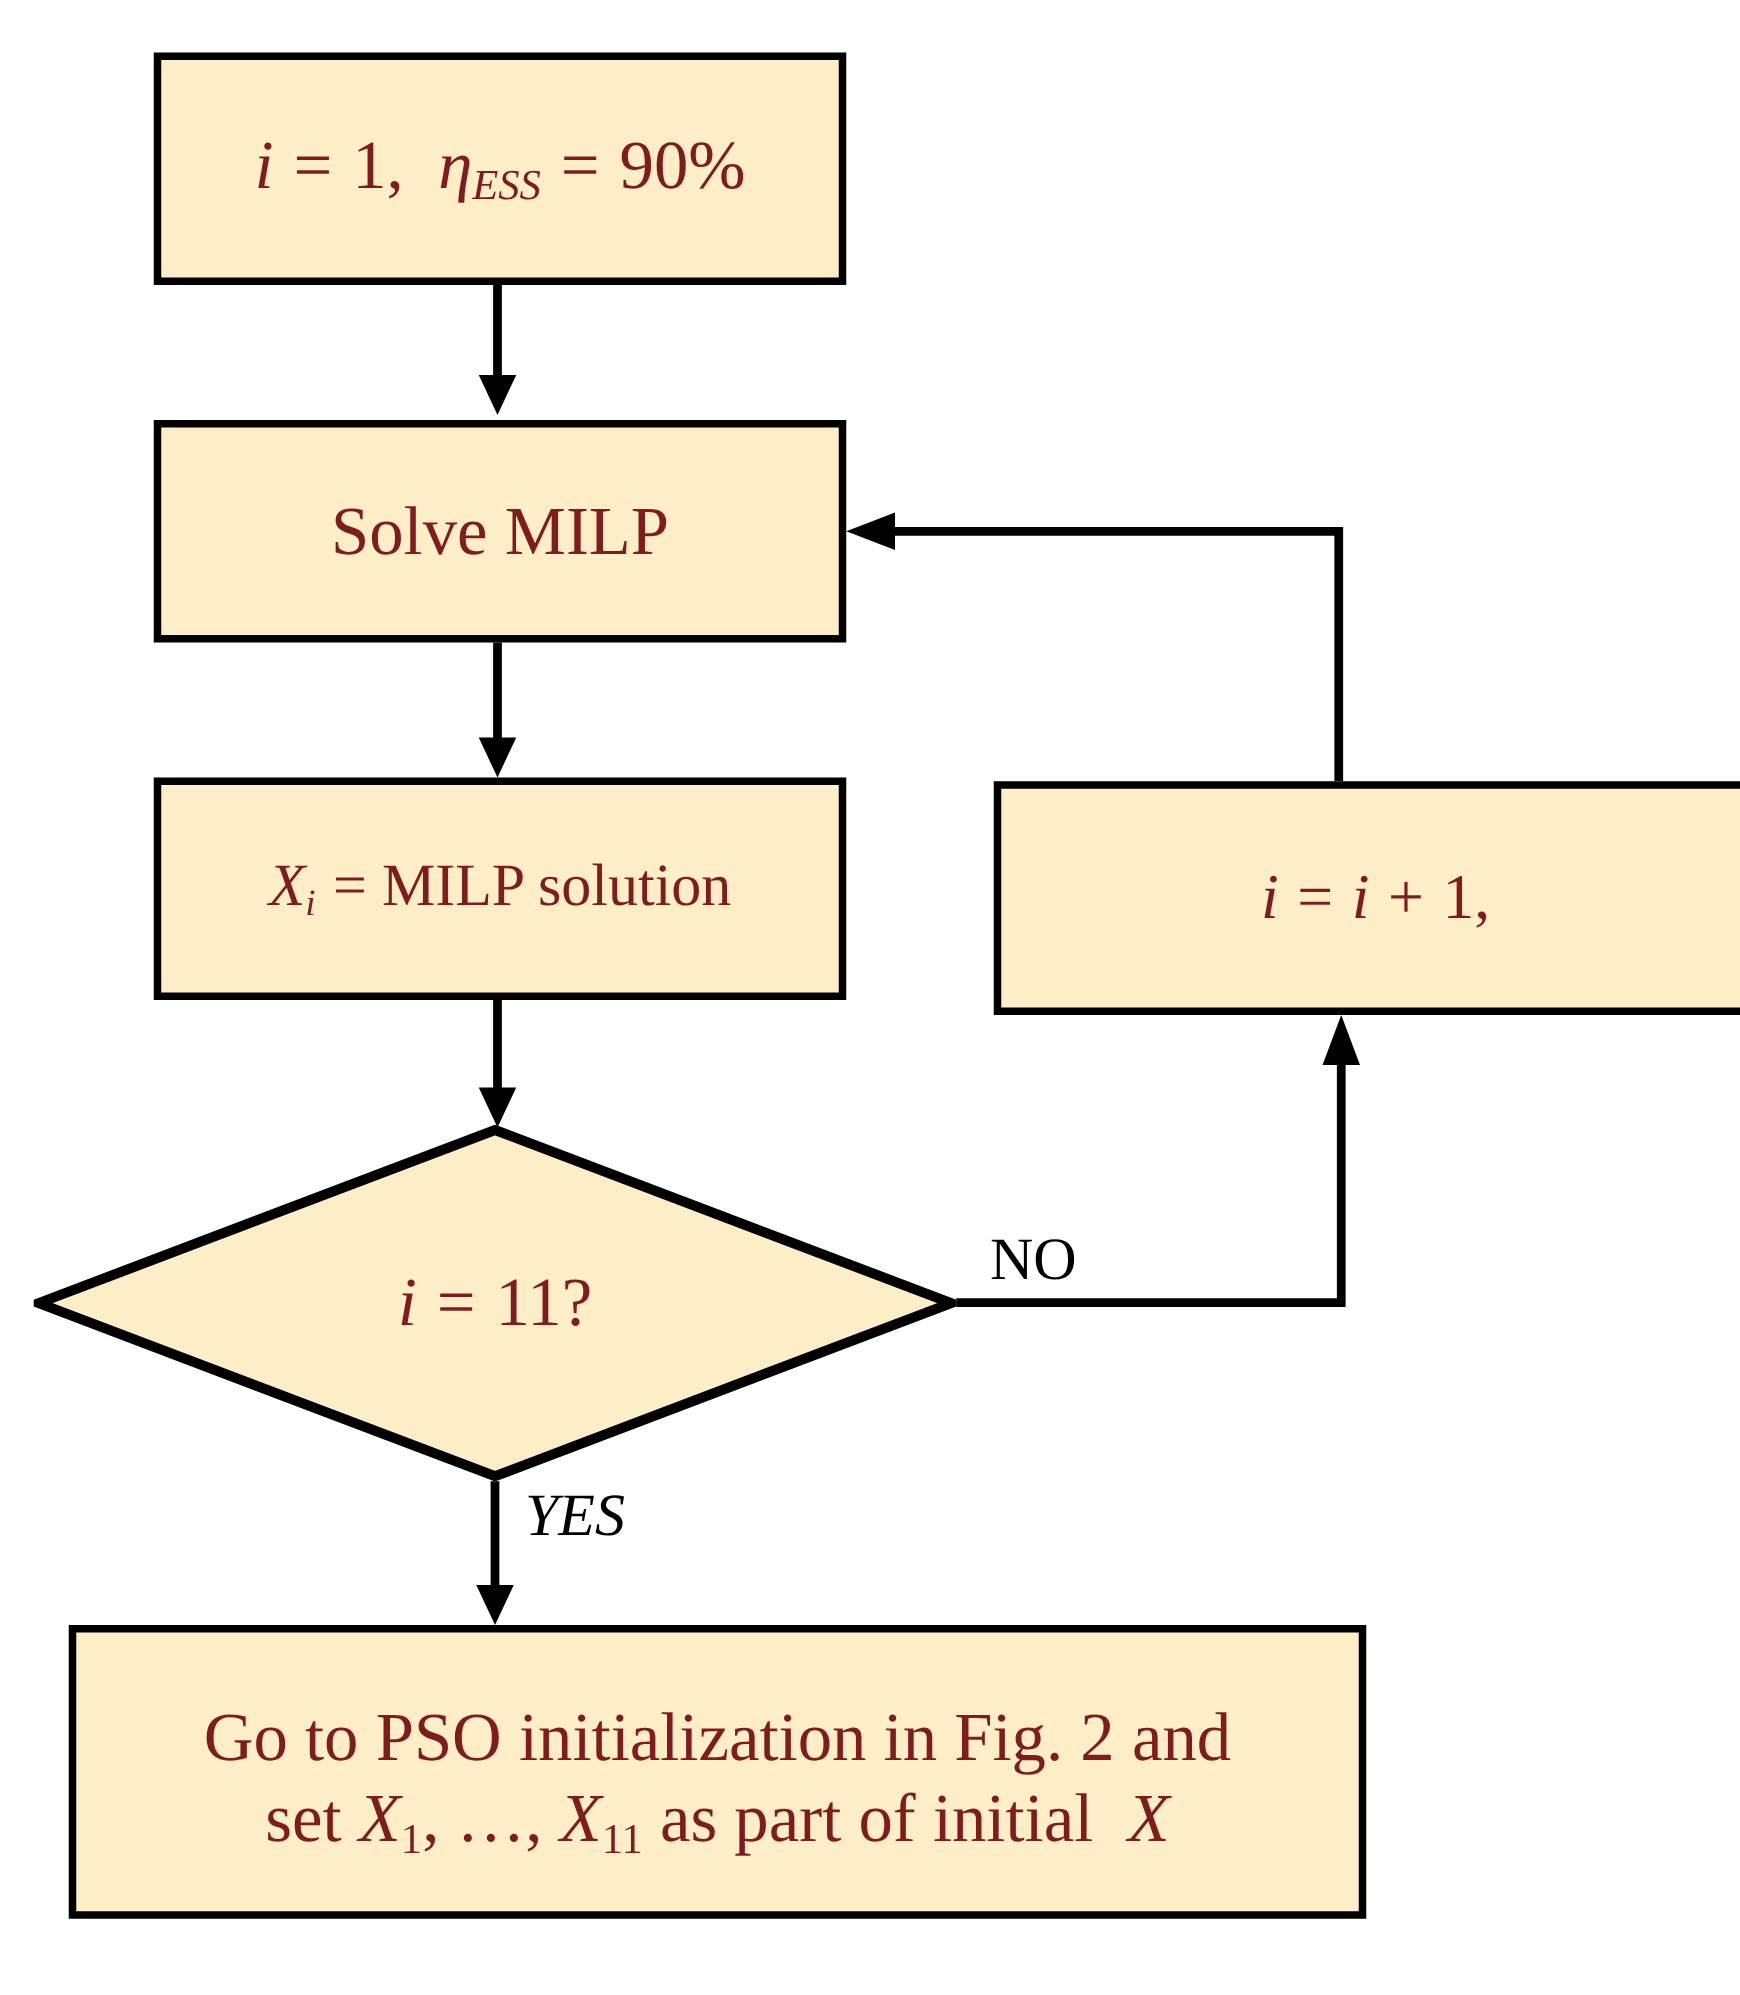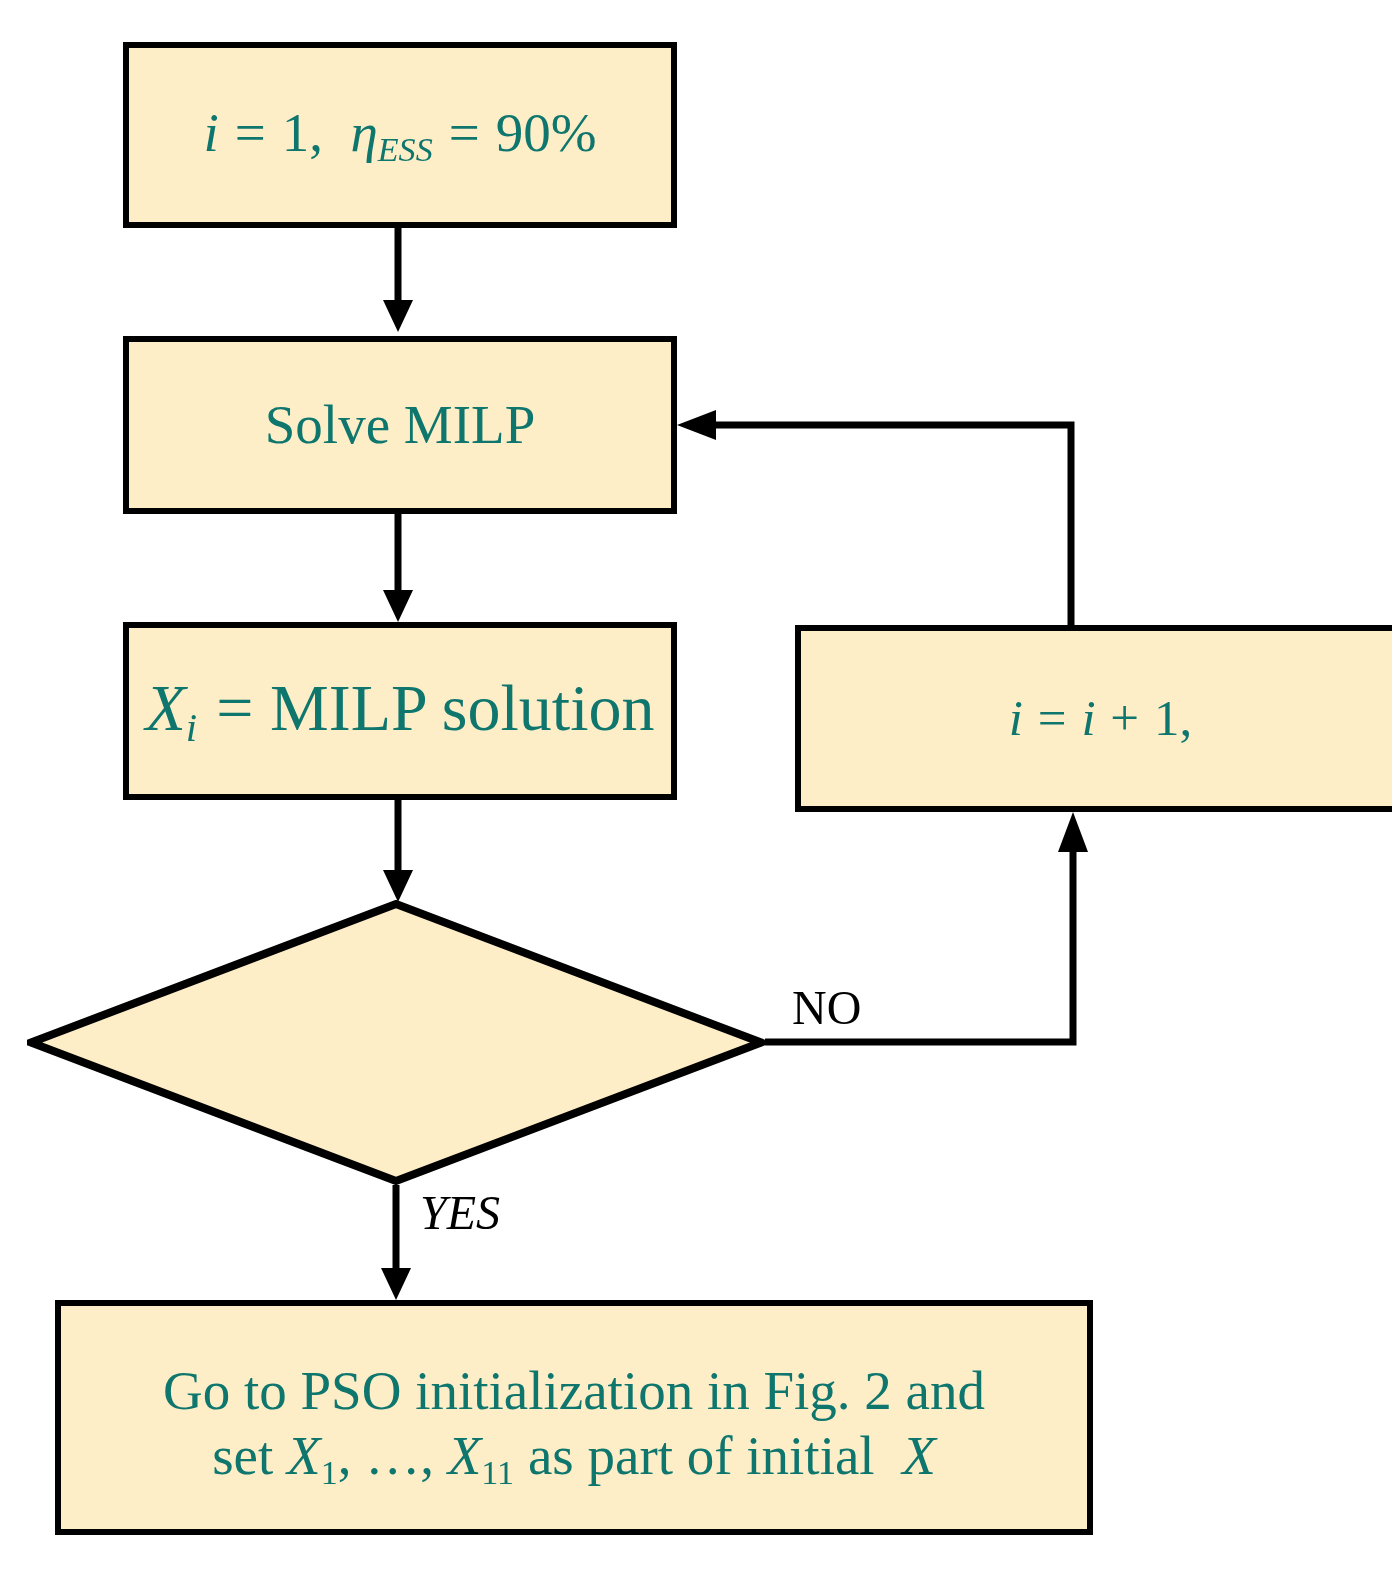--- a/index.html
+++ b/index.html
@@ -15,40 +15,40 @@
     overflow: hidden;
     font-family: "Liberation Serif", "DejaVu Serif", serif;
   }
   .node {
     position: absolute;
     box-sizing: border-box;
     display: flex;
     align-items: center;
     justify-content: center;
     text-align: center;
-    color: #0f766e;
+    color: #7f1d1d;
   }
   .box {
     background: #fdeec8;
     border: 6px solid #000000;
   }
   .node-text {
     line-height: 1.18;
     white-space: nowrap;
   }
   
   #node-init       { left: 123px; top: 42px;   width: 554px; height: 186px; }
   #node-solve      { left: 123px; top: 336px;  width: 554px; height: 178px; }
   #node-assign     { left: 123px; top: 622px;  width: 554px; height: 178px; }
   #node-increment  { left: 795px; top: 625px;  width: 611px; height: 187px; }
   #node-goto       { left: 55px;  top: 1300px; width: 1038px; height: 235px; }
 
   #node-init .node-text      { font-size: 55px; }
   #node-solve .node-text     { font-size: 55px; }
-  #node-assign .node-text    { font-size: 66px; }
+  #node-assign .node-text    { font-size: 48px; }
   #node-increment .node-text { font-size: 51px; }
   #node-goto .node-text      { font-size: 55px; margin-top: 16px; }
 
   
   #node-decision {
     left: 27px;
     top: 900px;
     width: 738px;
     height: 285px;
   }
@@ -152,20 +152,23 @@
       <div>
         <span class="it">i</span><span class="sp"> </span><span class="op">=</span><span class="sp"> </span><span class="it">i</span><span class="sp"> </span><span class="op">+</span><span class="sp"> </span><span class="op">1</span><span class="op">,</span>
       </div>
     </div>
   </div>
 
   <div class="node" id="node-decision">
     <svg class="diamond-shape" viewBox="0 0 738 285" preserveAspectRatio="none" xmlns="http://www.w3.org/2000/svg">
       <polygon points="369,4 734,142.5 369,281 4,142.5" fill="#fdeec8" stroke="#000000" stroke-width="8" stroke-linejoin="miter"></polygon>
     </svg>
+    <div class="node-text">
+      <span class="it">i</span><span class="sp"> </span><span class="op">=</span><span class="sp"> </span><span class="op">11?</span>
+    </div>
   </div>
 
   <div class="edge-label" id="label-no">NO</div>
   <div class="edge-label" id="label-yes">YES</div>
 
   <div class="node box" id="node-goto">
     <div class="node-text">
       <div>Go to PSO initialization  in  Fig. 2 and</div>
       <div>
         <span class="op">set</span>&nbsp;<span class="it">X</span><span class="subu">1</span><span class="op">, …, </span><span class="it">X</span><span class="subu">11</span>&nbsp;<span class="op">as part of initial</span>&nbsp;&nbsp;<span class="it">X</span>

